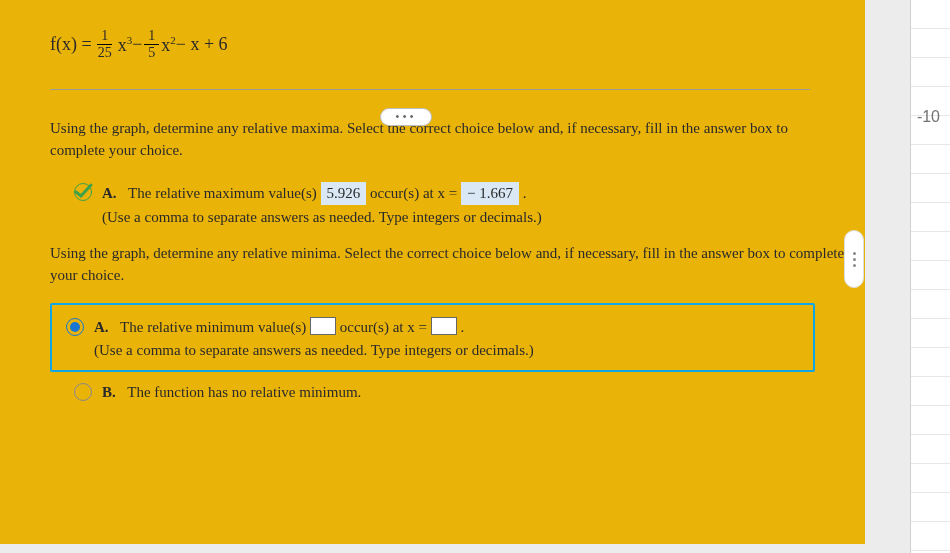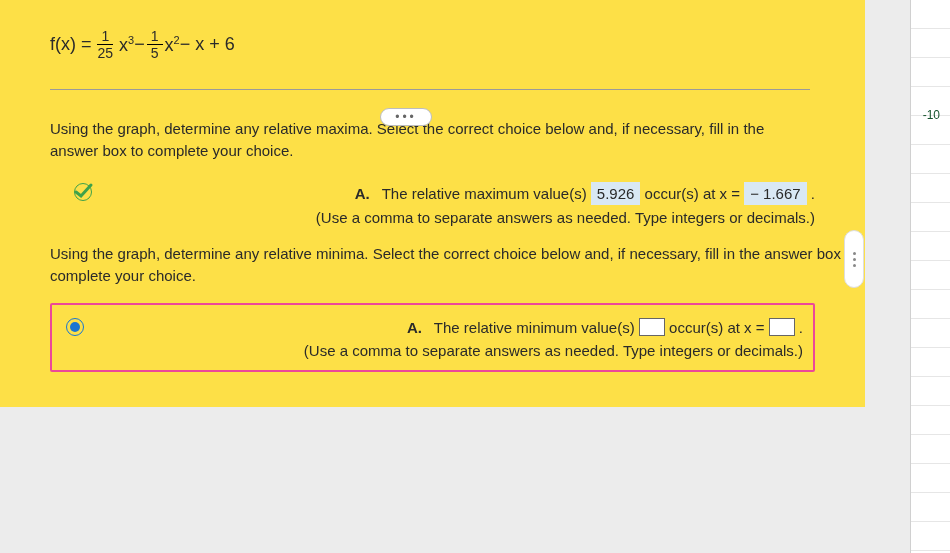--- a/index.html
+++ b/index.html
@@ -8,23 +8,24 @@
       font-size: 15px;
       color: #2a2a2a;
       background: #ececec;
       width: 950px;
       height: 553px;
       overflow: hidden;
       position: relative;
     }
     .content {
       padding: 28px 50px 18px 50px;
-      background: #fde047;
+      background: #eab308;
       width: 865px;
-      height: 407px;
+      height: 544px;
+      font-family: Liberation Serif, serif;
     }
     .equation {
       font-size: 18px;
       margin-bottom: 28px;
       display: flex;
       align-items: center;
     }
     .frac { display: inline-flex; flex-direction: column; align-items: center; vertical-align: middle; font-size: 14px; margin: 0 2px; }
     .frac .num { border-bottom: 1px solid #000; padding: 0 4px; }
     .frac .den { padding: 0 4px; text-align: center; }
@@ -52,26 +53,26 @@
       color: #666;
       cursor: pointer;
     }
     .prompt { margin-bottom: 20px; line-height: 1.45; }
     .choice-row { display: flex; align-items: flex-start; margin-bottom: 12px; padding-left: 24px; }
     .radio-spot { width: 18px; height: 18px; border: 1.5px solid #888; border-radius: 50%; flex-shrink: 0; margin-right: 10px; margin-top: 1px; display: flex; align-items: center; justify-content: center; }
     .radio-spot.selected { border-color: #1976d2; }
     .radio-spot.selected::after { content: ""; width: 10px; height: 10px; background: #1976d2; border-radius: 50%; }
     .radio-spot.checkmark { border-color: #3fa24a; position: relative; }
     .radio-spot.checkmark svg { position: absolute; top: -3px; left: -2px; }
-    .choice-body { flex: 1; line-height: 1.45; text-align: right; }
+    .choice-body { flex: 1; line-height: 1.45; }
     .letter { font-weight: bold; margin-right: 8px; }
     .ansbox-filled { background: #d9e8f4; padding: 1px 6px; display: inline-block; }
     .ansbox-empty { display: inline-block; width: 26px; height: 18px; border: 1px solid #666; vertical-align: text-bottom; background: #fff; }
     .hint { display: block; margin-top: 2px; }
-    .selected-box { border: 2px solid #ec4899; border-radius: 2px; padding: 12px 10px 8px 10px; margin: 4px 0 10px 0; }
+    .selected-box { border: 2px solid #0ea5e9; border-radius: 2px; padding: 12px 10px 8px 10px; margin: 4px 0 10px 0; }
     .section2 { margin-top: 14px; margin-bottom: 16px; line-height: 1.45; width: 810px; }
     .side-scroll {
       position: absolute;
       right: 86px;
       top: 230px;
       width: 20px;
       height: 58px;
       background: #fff;
       border: 1px solid #ddd;
       border-radius: 10px;
@@ -88,22 +89,22 @@
       top: 0;
       width: 40px;
       height: 553px;
       background: repeating-linear-gradient(to bottom, #fff 0 28px, #e6e6e6 28px 29px);
       border-left: 1px solid #d0d0d0;
     }
     .tick-label {
       position: absolute;
       right: 10px;
       top: 108px;
-      font-size: 12px;
-      color: #14532d;
+      font-size: 16px;
+      color: #737373;
     }
   </style>
 </head>
 <body>
 
 <div class="content">
 
   <div class="equation">
     <span>f(x) =</span>
     <span class="frac">
@@ -156,20 +157,27 @@
         <span>The relative minimum value(s) </span>
         <span class="ansbox-empty"></span>
         <span> occur(s) at x = </span>
         <span class="ansbox-empty"></span>
         <span> .</span>
         <span class="hint">(Use a comma to separate answers as needed. Type integers or decimals.)</span>
       </div>
     </div>
   </div>
 
+  <div class="choice-row">
+    <div class="radio-spot"></div>
+    <div class="choice-body">
+      <span class="letter">B.</span>
+      <span>The function has no relative minimum.</span>
+    </div>
+  </div>
 
 </div>
 
 <div class="side-scroll">
   <div></div>
     <div></div>
     <div></div>
 </div>
 
 <div class="right-strip"></div>

